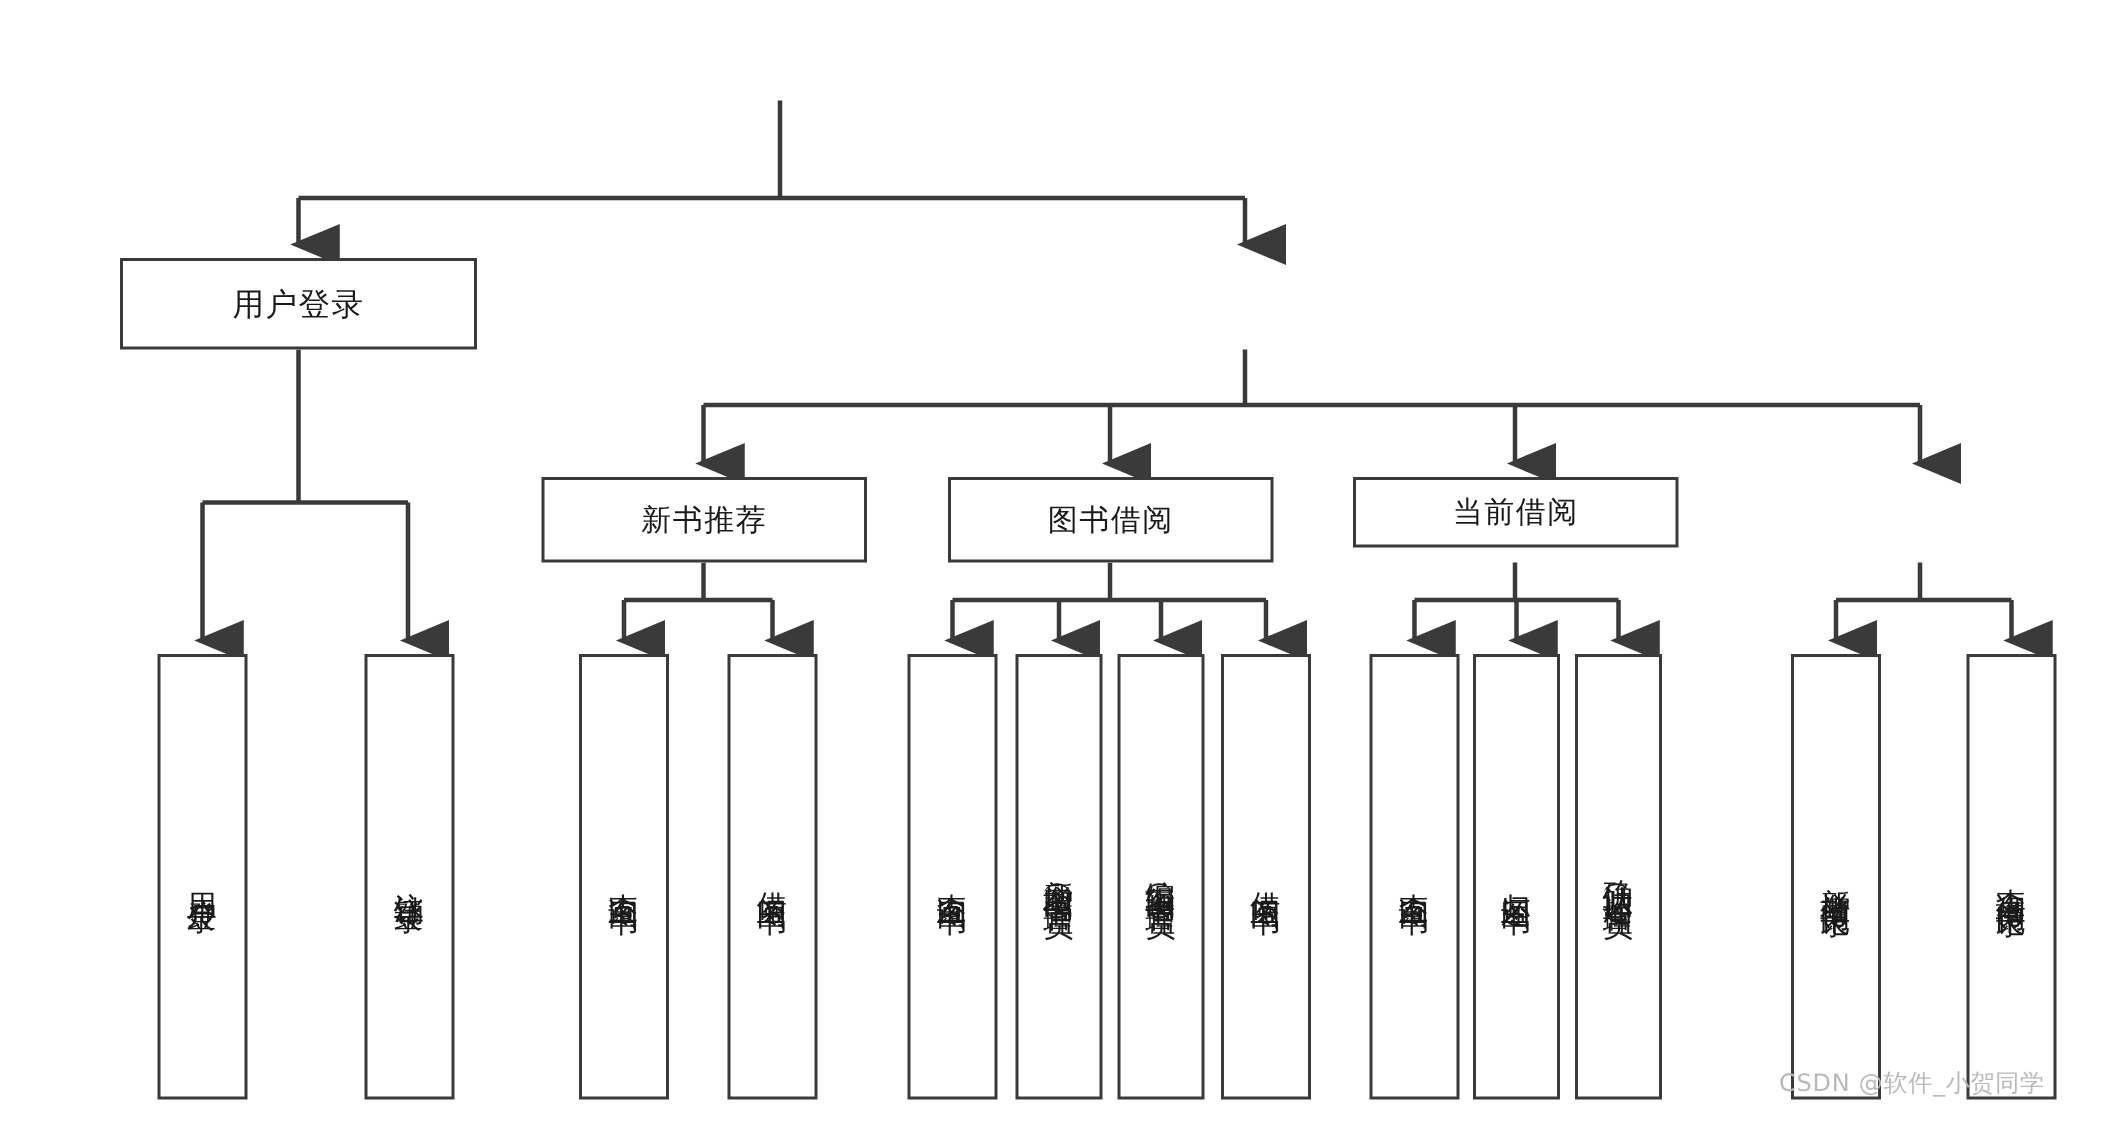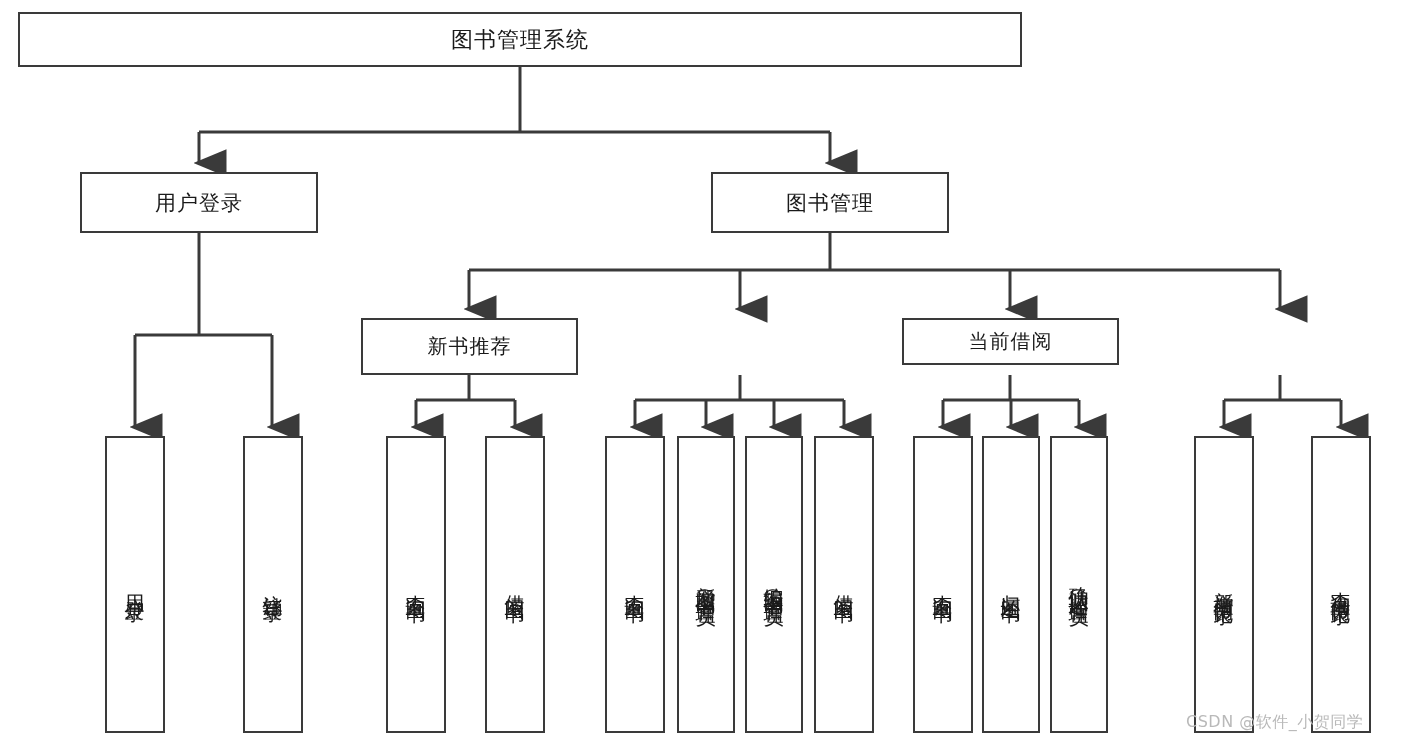--- a/index.html
+++ b/index.html
@@ -119,33 +119,30 @@
       <path d="M 1011 400 L 1011 427" marker-end="url(#arrow)"></path>
       <path d="M 1079 400 L 1079 427" marker-end="url(#arrow)"></path>
 
       <path d="M 1280 375 L 1280 400"></path>
       <path d="M 1224 400 L 1341 400"></path>
       <path d="M 1224 400 L 1224 427" marker-end="url(#arrow)"></path>
       <path d="M 1341 400 L 1341 427" marker-end="url(#arrow)"></path>
     </g>
   </svg>
 
-  <div class="node root" style="left:18px; top:12px; width:1004px; height:55px;">
-    <span class="htext">图书管理系统</span>
-  </div>
 
   <div class="node lvl2" style="left:80px; top:172px; width:238px; height:61px;">
     <span class="htext">用户登录</span>
   </div>
-  <div class="node lvl2" style="left:711px; top:172px; width:238px; height:61px;">
-    <span class="htext">图书管理</span>
-  </div>
 
   <div class="node lvl3" style="left:361px; top:318px; width:217px; height:57px;">
     <span class="htext">新书推荐</span>
+  </div>
+  <div class="node lvl3" style="left:632px; top:318px; width:217px; height:57px;">
+    <span class="htext">图书借阅</span>
   </div>
   <div class="node lvl3" style="left:902px; top:318px; width:217px; height:47px;">
     <span class="htext">当前借阅</span>
   </div>
 
   <div class="node leaf" style="left:105px; top:436px; width:60px; height:297px;">
     <span class="vtext">用户登录</span>
   </div>
   <div class="node leaf" style="left:243px; top:436px; width:60px; height:297px;">
     <span class="vtext">注销登录</span>

